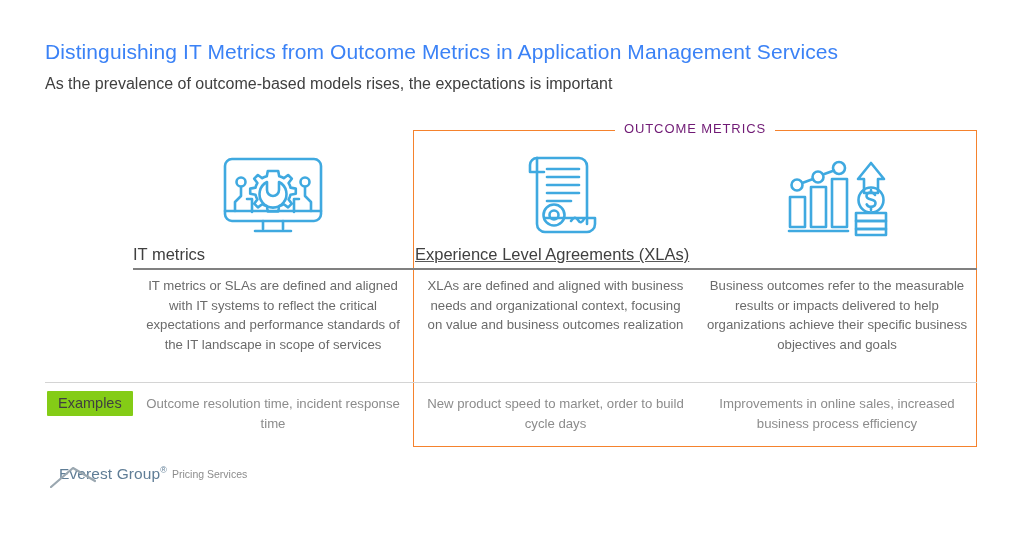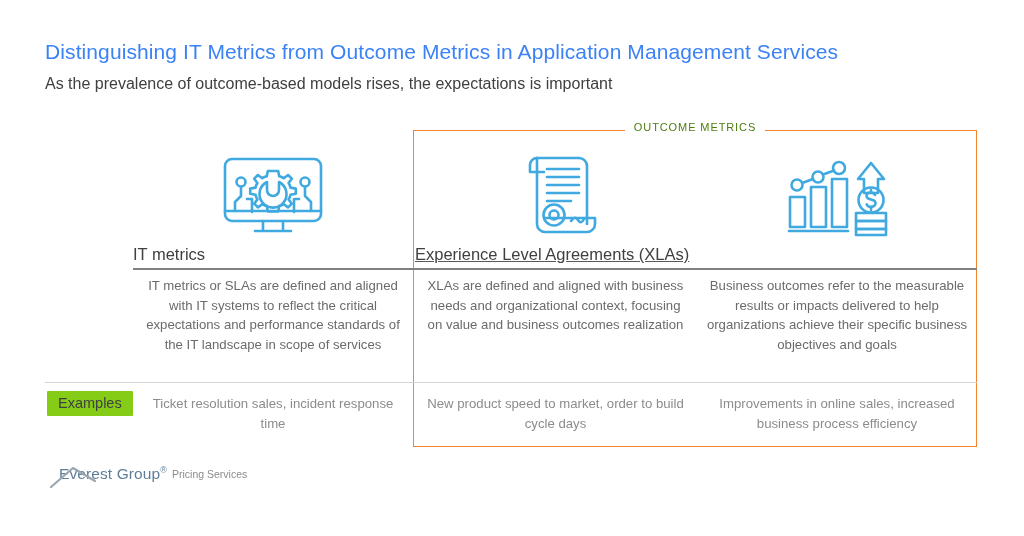--- a/index.html
+++ b/index.html
@@ -44,23 +44,23 @@
     height: 317px;
     border: 1.5px solid #F5822D;
     box-sizing: border-box;
   }
   #outcome-frame-label {
     position: absolute;
     left: 413px;
     top: 121px;
     width: 564px;
     text-align: center;
-    font-size: 11px;
+    font-size: 13px;
     letter-spacing: 0.9px;
-    color: #4d7c0f;
+    color: #701a75;
   }
   #outcome-frame-label span {
     background: #ffffff;
     padding: 0 9px;
   }
 
   
   .col {
     position: absolute;
     top: 150px;
@@ -259,21 +259,21 @@
 </div>
 
 <div id="rule-header"></div>
 <div id="rule-examples"></div>
 
 <div class="desc" id="desc-it">IT metrics or SLAs are defined and aligned with IT systems to reflect the critical expectations and performance standards of the IT landscape in scope of services</div>
 <div class="desc" id="desc-xla">XLAs are defined and aligned with business needs and organizational context, focusing on value and business outcomes realization</div>
 <div class="desc" id="desc-bus">Business outcomes refer to the measurable results or impacts delivered to help organizations achieve their specific business objectives and goals</div>
 
 <div id="examples-label">Examples</div>
-<div class="example" id="ex-it">Ticket resolution sales, incident response time</div>
+<div class="example" id="ex-it">Outcome resolution time, incident response time</div>
 <div class="example" id="ex-xla">New product speed to market, order to build cycle days</div>
 <div class="example" id="ex-bus">Improvements in online sales, increased business process efficiency</div>
 
 <div id="footer-logo">
   <span id="logo-mark">
     <svg width="46" height="22" viewBox="0 0 46 22" fill="none">
       <path d="M1 21 L23 2 L45 15" stroke="#9aa7b0" stroke-width="2.2" stroke-linecap="round" stroke-linejoin="round"></path>
     </svg>
   </span>
   <span id="logo-name"><span>Everest Group</span><span id="logo-reg">®</span></span>

